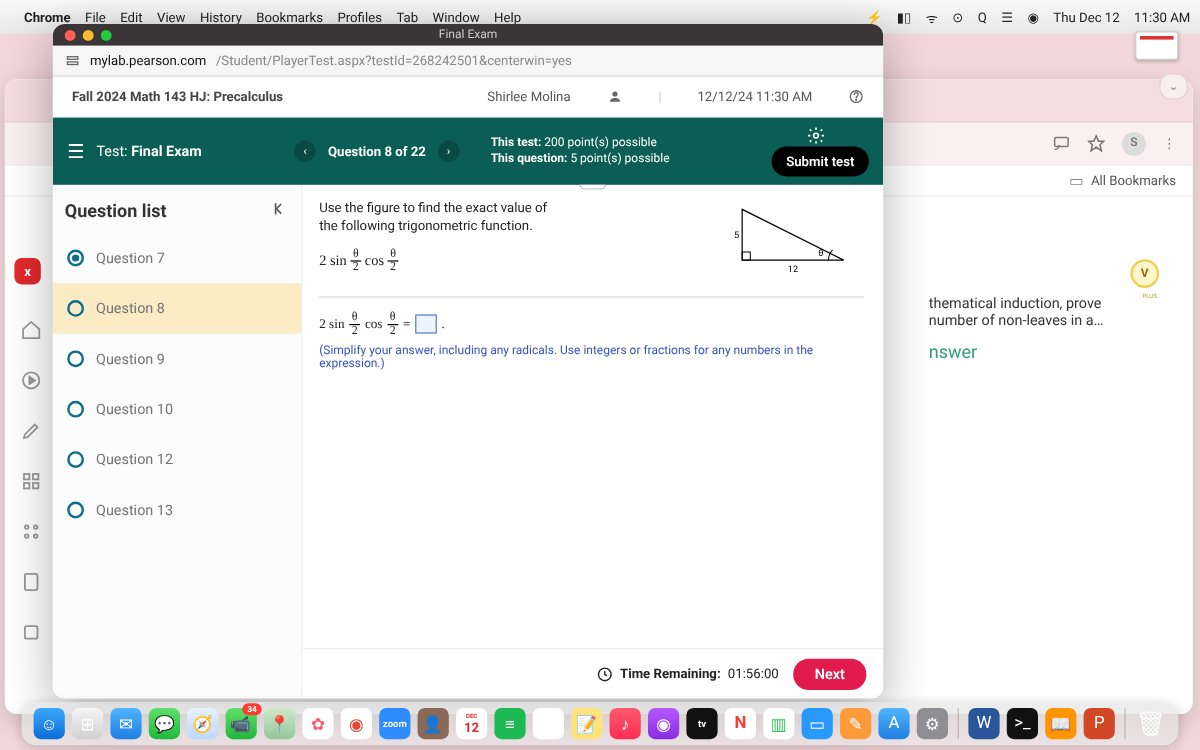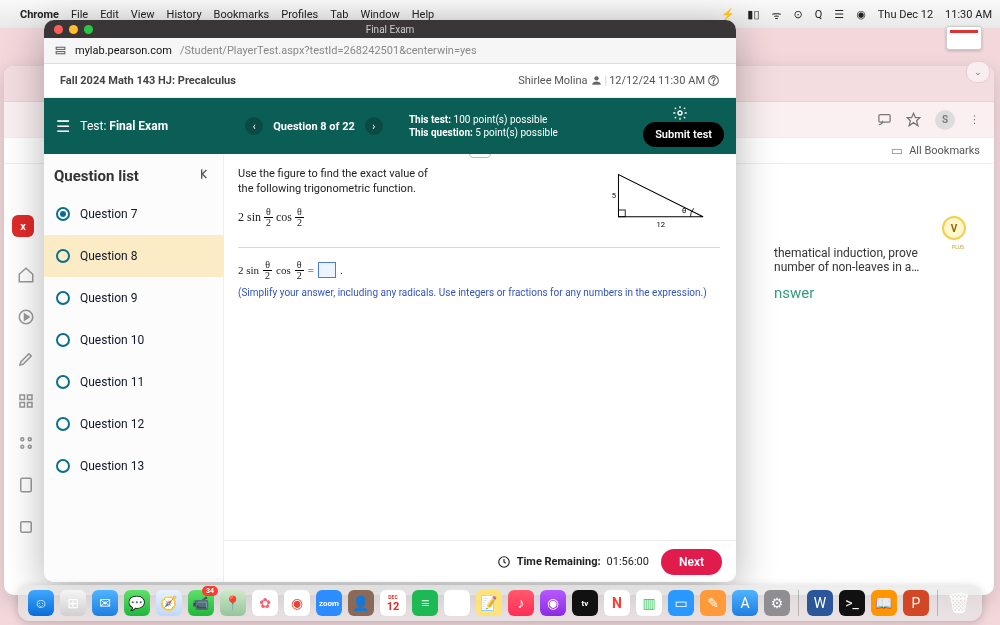--- a/index.html
+++ b/index.html
@@ -87,49 +87,49 @@
   .urlbar .ic { width:13px;height:13px; color:#666; }
   .url-host { color:#111; }
   .url-path { color:#888;text-align:right; }
 
   .course-row {
     height:34px; border-bottom:1px solid #eee;
     display:flex; align-items:center; justify-content:space-between;
     padding:0 16px; font-size:11px;
   }
   .course-row .left { font-weight:700; color:#444; }
-  .course-row .right { display:flex; gap:2px; align-items:center; color:#555; }
+  .course-row .right { display:flex; gap:30px; align-items:center; color:#555; }
   .course-row .right svg { width:13px;height:13px; }
 
   .green-bar {
     height:56px; background:#0b5e55;
     display:flex; align-items:center; color:#fff; padding:0 12px;
     gap:10px;
   }
   .green-bar .menu-icon { font-size:16px; color:#fff; }
   .green-bar .test-label { font-size:12px; }
   .green-bar .test-label b { font-weight:700; }
   .qnav { display:flex; align-items:center; gap:10px; margin-left:auto; }
   .nav-circle { width:18px;height:18px;border-radius:50%;background:#094b44;display:flex;align-items:center;justify-content:center;color:#fff;font-size:10px;}
   .qprog { font-size:11px; font-weight:700; }
   .test-info { font-size:10px; line-height:1.3; margin-left:16px; }
   .test-info b { font-weight:700; }
   .submit-btn { background:#000; color:#fff; border-radius:16px; padding:6px 12px; font-size:11px; font-weight:600; margin-left:8px;}
 
   .work-area { flex:1; display:flex; overflow:hidden; }
   .qlist {
-    width:180px; background:#fcfcfc; border-right:1px solid #eee;
+    width:208px; background:#fcfcfc; border-right:1px solid #eee;
     display:flex; flex-direction:column;
   }
   .qlist-header { display:flex;align-items:center;justify-content:space-between;padding:12px 10px 8px 10px;}
   .qlist-header h3 { font-size:15px;font-weight:700;color:#333;}
   .collapse-icon svg { width:16px;height:16px;color:#555;}
   .qitem {
     display:flex; align-items:center; gap:10px; padding:14px 12px;
-    color:#0f172a; font-size:12px; cursor:pointer;
+    color:#737373; font-size:12px; cursor:pointer;
   }
   .qitem .radio { width:14px;height:14px;border:2px solid #0b6e8a;border-radius:50%;flex-shrink:0;position:relative;}
   .qitem.completed .radio::after { content:"";position:absolute;inset:2px;border-radius:50%;background:#0b6e8a;}
   .qitem.current { background:#fcecc6; }
 
   .qcontent { flex:1; position:relative; padding:12px 16px 0 14px; font-size:11px; color:#222;}
   .prompt-row { display:flex; gap:20px; }
   .prompt-text { max-width: 200px; line-height:1.4; }
   .expr { font-family: "Times New Roman", serif; font-size:12px; margin-top:10px; display:flex; align-items:center; gap:3px;}
   .frac { display:inline-flex; flex-direction:column; align-items:center; font-size:10px; line-height:1;}
@@ -297,21 +297,21 @@
     <span class="menu-icon">☰</span>
     <span class="test-label">
       <span>Test:</span>&nbsp;<b>Final Exam</b>
     </span>
     <div class="qnav">
       <div class="nav-circle">‹</div>
       <span class="qprog">Question 8 of 22</span>
       <div class="nav-circle">›</div>
     </div>
     <div class="test-info">
-      <div><b>This test:</b> <span>100 point(s) possible</span></div>
+      <div><b>This test:</b> <span>200 point(s) possible</span></div>
       <div><b>This question:</b> <span>5 point(s) possible</span></div>
     </div>
     <div style="display:flex;flex-direction:column;align-items:center;gap:1px;margin-left:auto;">
       <svg width="16" height="16" viewBox="0 0 24 24" fill="none" stroke="#fff" stroke-width="2">
           <circle cx="12" cy="12" r="3"></circle>
           <path d="M12 2v3M12 19v3M4.2 4.2l2 2M17.8 17.8l2 2M2 12h3M19 12h3M4.2 19.8l2-2M17.8 6.2l2-2"></path>
         </svg>
       <div class="submit-btn">Submit test</div>
     </div>
   </div>
@@ -336,24 +336,20 @@
             <span class="radio"></span>
             <span>Question 8</span>
           </div>
           <div class="qitem">
             <span class="radio"></span>
             <span>Question 9</span>
           </div>
           <div class="qitem">
             <span class="radio"></span>
             <span>Question 10</span>
-          </div>
-          <div class="qitem">
-            <span class="radio"></span>
-            <span>Question 11</span>
           </div>
           <div class="qitem">
             <span class="radio"></span>
             <span>Question 12</span>
           </div>
           <div class="qitem">
             <span class="radio"></span>
             <span>Question 13</span>
           </div>
         </div>

